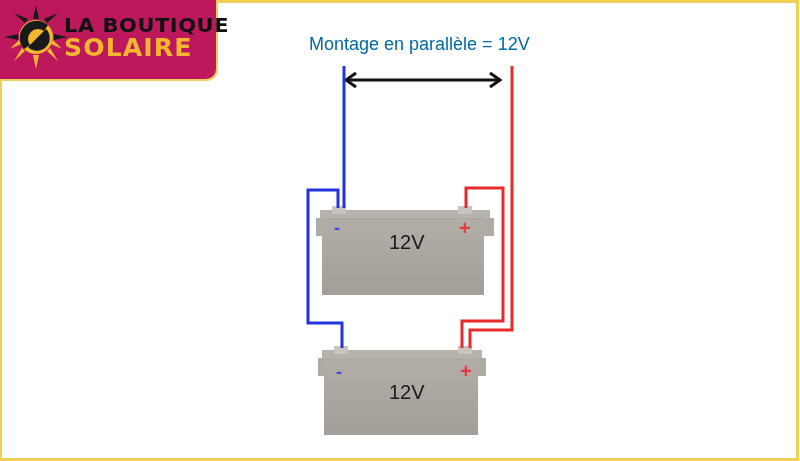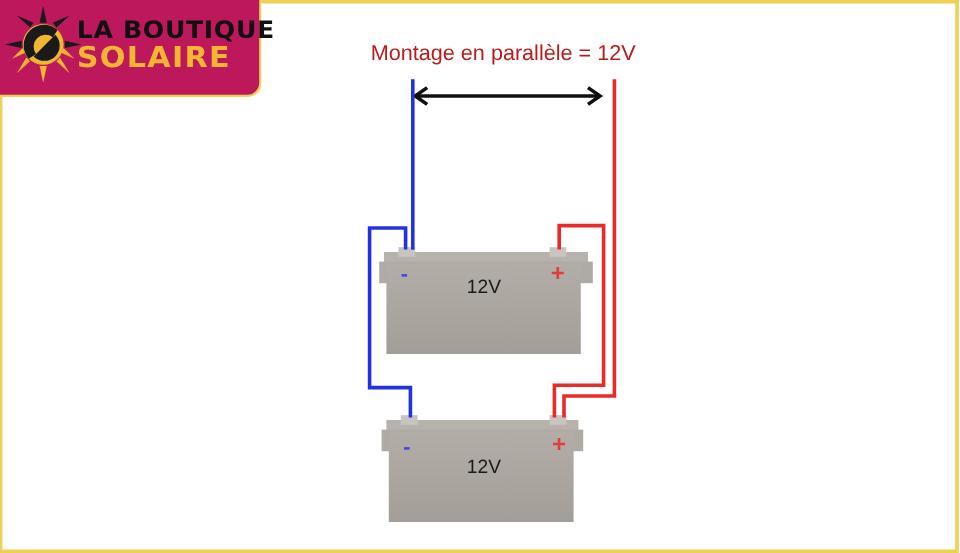--- a/index.html
+++ b/index.html
@@ -25,25 +25,25 @@
       transform: scaleX(1.05); transform-origin: left;
     }
     .logo-line2 {
       position: absolute; left: 64px; top: 34px;
       font-family: "DejaVu Sans", sans-serif; font-weight: bold;
       font-size: 24px; letter-spacing: 1px; color: #f2b630; white-space: nowrap;
       transform: scaleX(1.05); transform-origin: left;
     }
     .title {
       position: absolute; left: 309px; top: 34px;
-      font-size: 18px; color: #b91c1c; white-space: nowrap;
+      font-size: 18px; color: #0369a1; white-space: nowrap;
     }
     svg.diagram { position: absolute; left: 0; top: 0; }
     .batt-label {
-      position: absolute; font-size: 16px; color: #1a1a1a;
+      position: absolute; font-size: 20px; color: #1a1a1a;
     }
     .neg-sign { position: absolute; font-size: 18px; font-weight: bold; color: #3d49e6; }
     .pos-sign { position: absolute; font-size: 20px; font-weight: bold; color: #e83a3a; }
   </style>
 </head>
 <body>
 
 <div class="frame"></div>
 
 <div class="logo-box">

